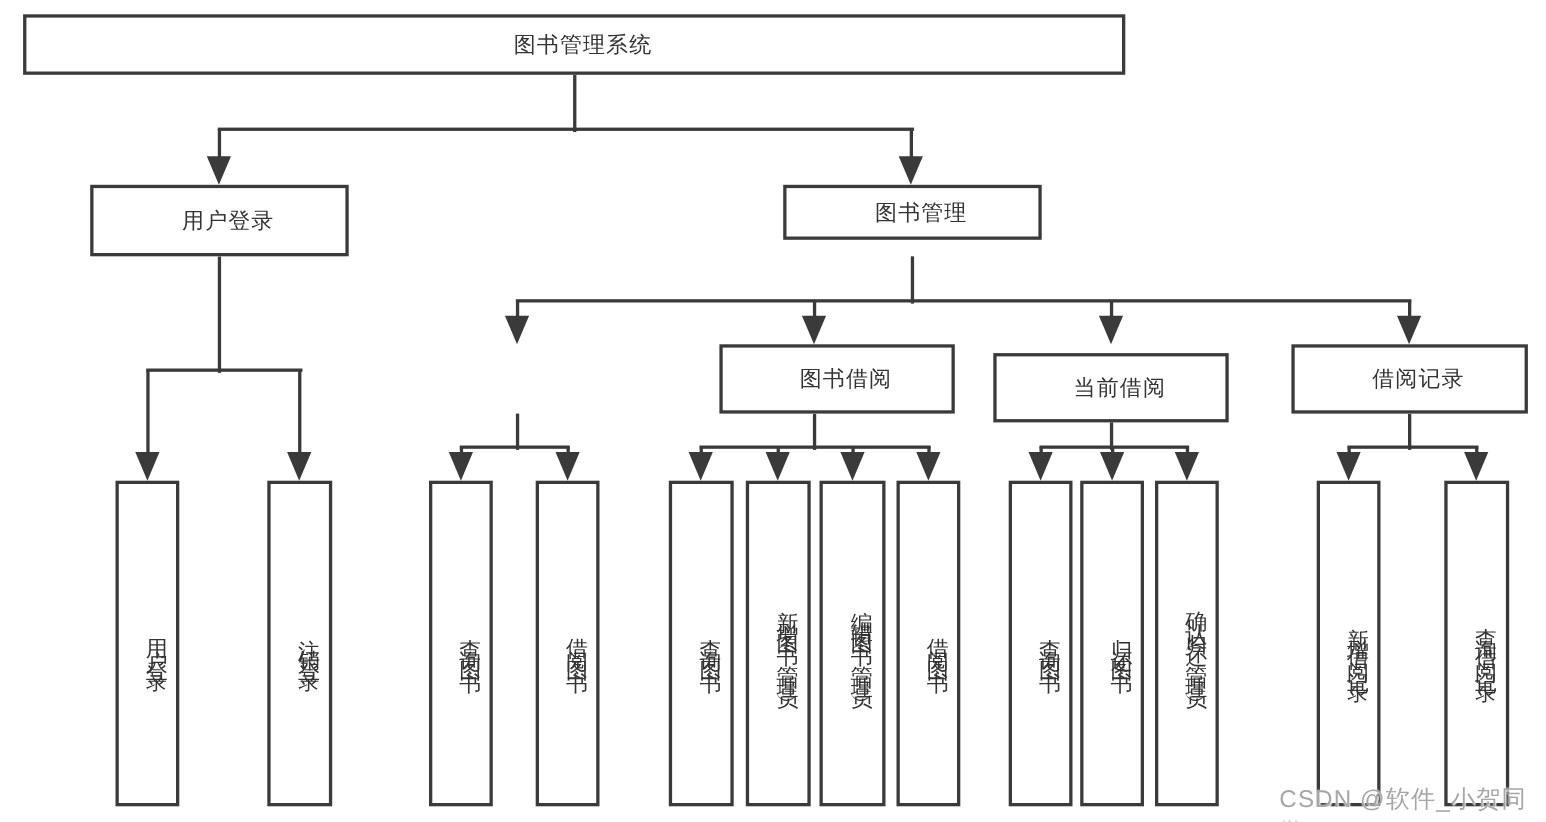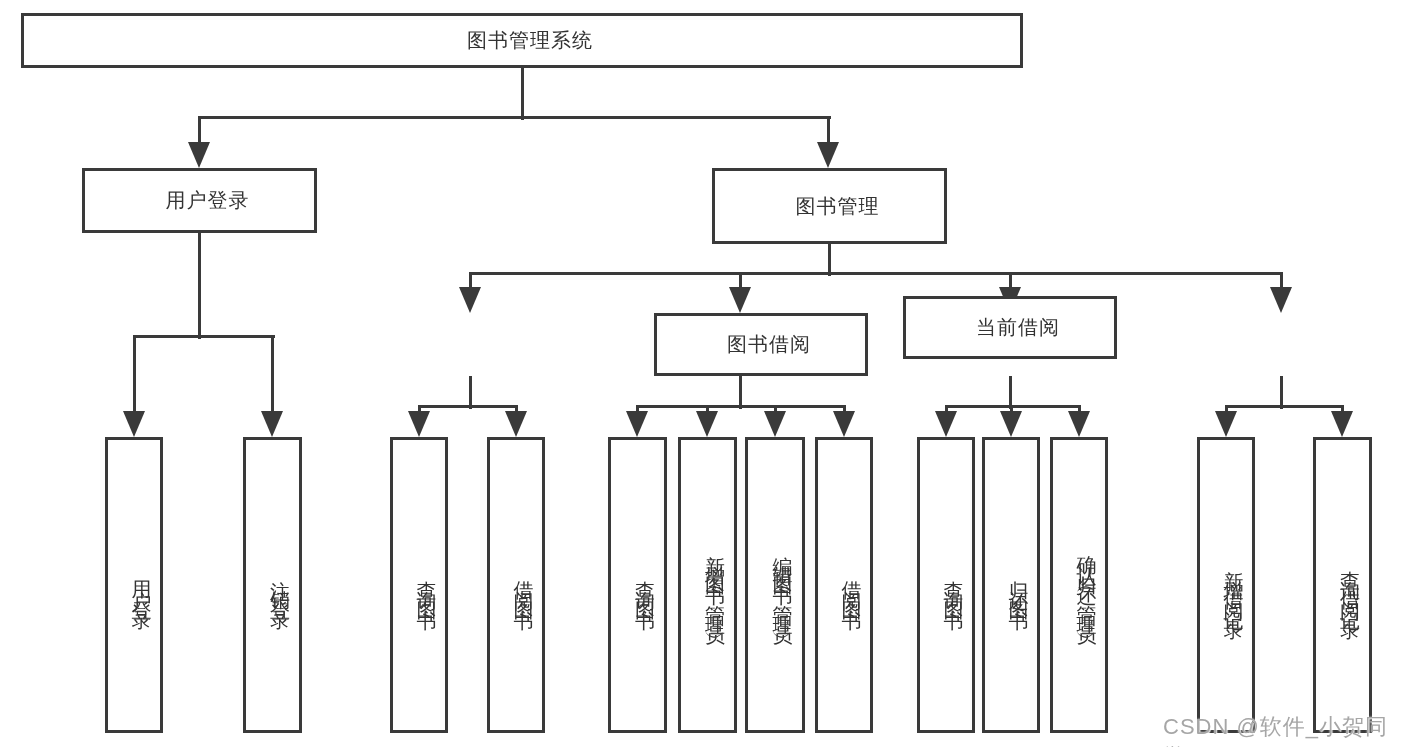--- a/index.html
+++ b/index.html
@@ -29,24 +29,25 @@
   }
 </style>
 </head>
 <body>
 
 <div class="canvas">
 
   <div class="box" style="left:21px; top:13px; width:1002px; height:55px;">图书管理系统</div>
 
   <div class="box" style="left:82px; top:168px; width:235px; height:65px;">用户登录</div>
-  <div class="box" style="left:712px; top:168px; width:235px; height:76px;">图书管理</div>
+  <div class="box" style="left:712px; top:168px; width:235px; height:50px;">图书管理</div>
 
   <div class="box" style="left:633px; top:313px; width:214px; height:63px;margin-left:21px;">图书借阅</div>
-  <div class="box" style="left:903px; top:296px; width:214px; height:63px;">当前借阅</div>
+  <div class="box" style="left:903px; top:321px; width:214px; height:63px;">当前借阅</div>
+  <div class="box" style="left:1174px; top:313px; width:215px; height:63px;">借阅记录</div>
 
   <div class="box leaf" style="left:105px; top:437px; width:58px; height:296px;">
     <span class="vtext">用户登录</span>
   </div>
   <div class="box leaf" style="left:243px; top:437px; width:59px; height:296px;">
     <span class="vtext">注销登录</span>
   </div>
   <div class="box leaf" style="left:390px; top:437px; width:58px; height:296px;">
     <span class="vtext">查询图书</span>
   </div>

